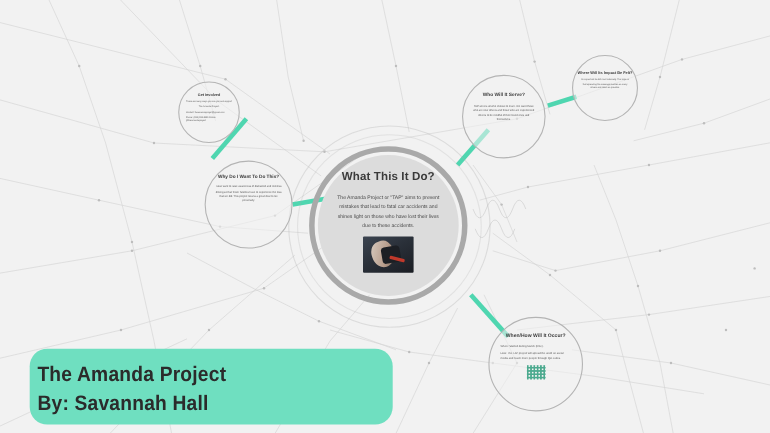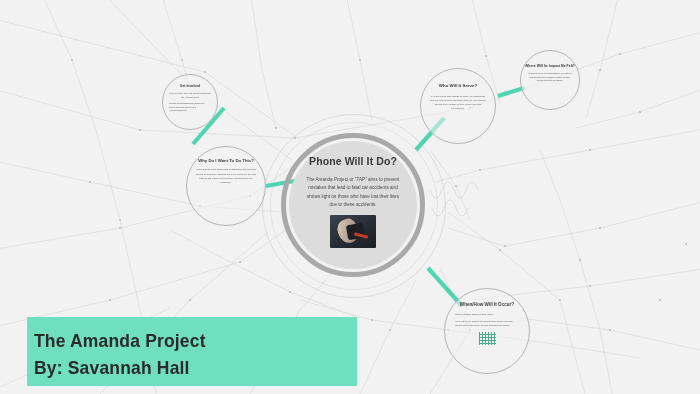--- a/index.html
+++ b/index.html
@@ -187,20 +187,21 @@
     opacity: .85;
   }
   
   #title-banner {
     position: absolute;
     left: 27px; top: 317px;
     width: 330px; height: 69px;
     background: #6fdfc0;
     box-sizing: border-box;
     padding: 11px 0 0 7px;
+    border-radius: 16px;
   }
   #title-banner .t-line {
     font-family: "Liberation Sans Narrow", "Liberation Sans", sans-serif;
     font-size: 19px;
     font-weight: bold;
     color: #2b2b2b;
     line-height: 1.42;
     letter-spacing: .2px;
     transform: scaleX(.92);
     transform-origin: left center;
@@ -293,21 +294,21 @@
       <line x1="416" y1="150" x2="444" y2="118"></line>
       <line x1="498" y1="96" x2="524" y2="88"></line>
       <line x1="428" y1="268" x2="462" y2="306"></line>
     </g>
   </svg>
 
   <div class="hub-halo h1"></div>
   <div class="hub-halo h2"></div>
   <div class="hub-ring"></div>
   <div class="hub-inner">
-    <div class="hub-title">Phone Will It Do?</div>
+    <div class="hub-title">What This It Do?</div>
     <div class="hub-body">The Amanda Project or "TAP" aims to prevent mistakes that lead to fatal car accidents and shines light on those who have lost their lives due to these accidents.</div>
     <div class="hub-photo">
       <span class="blk"></span>
     </div>
   </div>
 
   <div class="bubble" id="bubble-get-involved">
     <div class="b-title">Get Involved</div>
     <div class="b-body">There are many ways you can join and support The Amanda Project.</div>
     <div class="b-body left">Contact: theamandaproject@gmail.com

